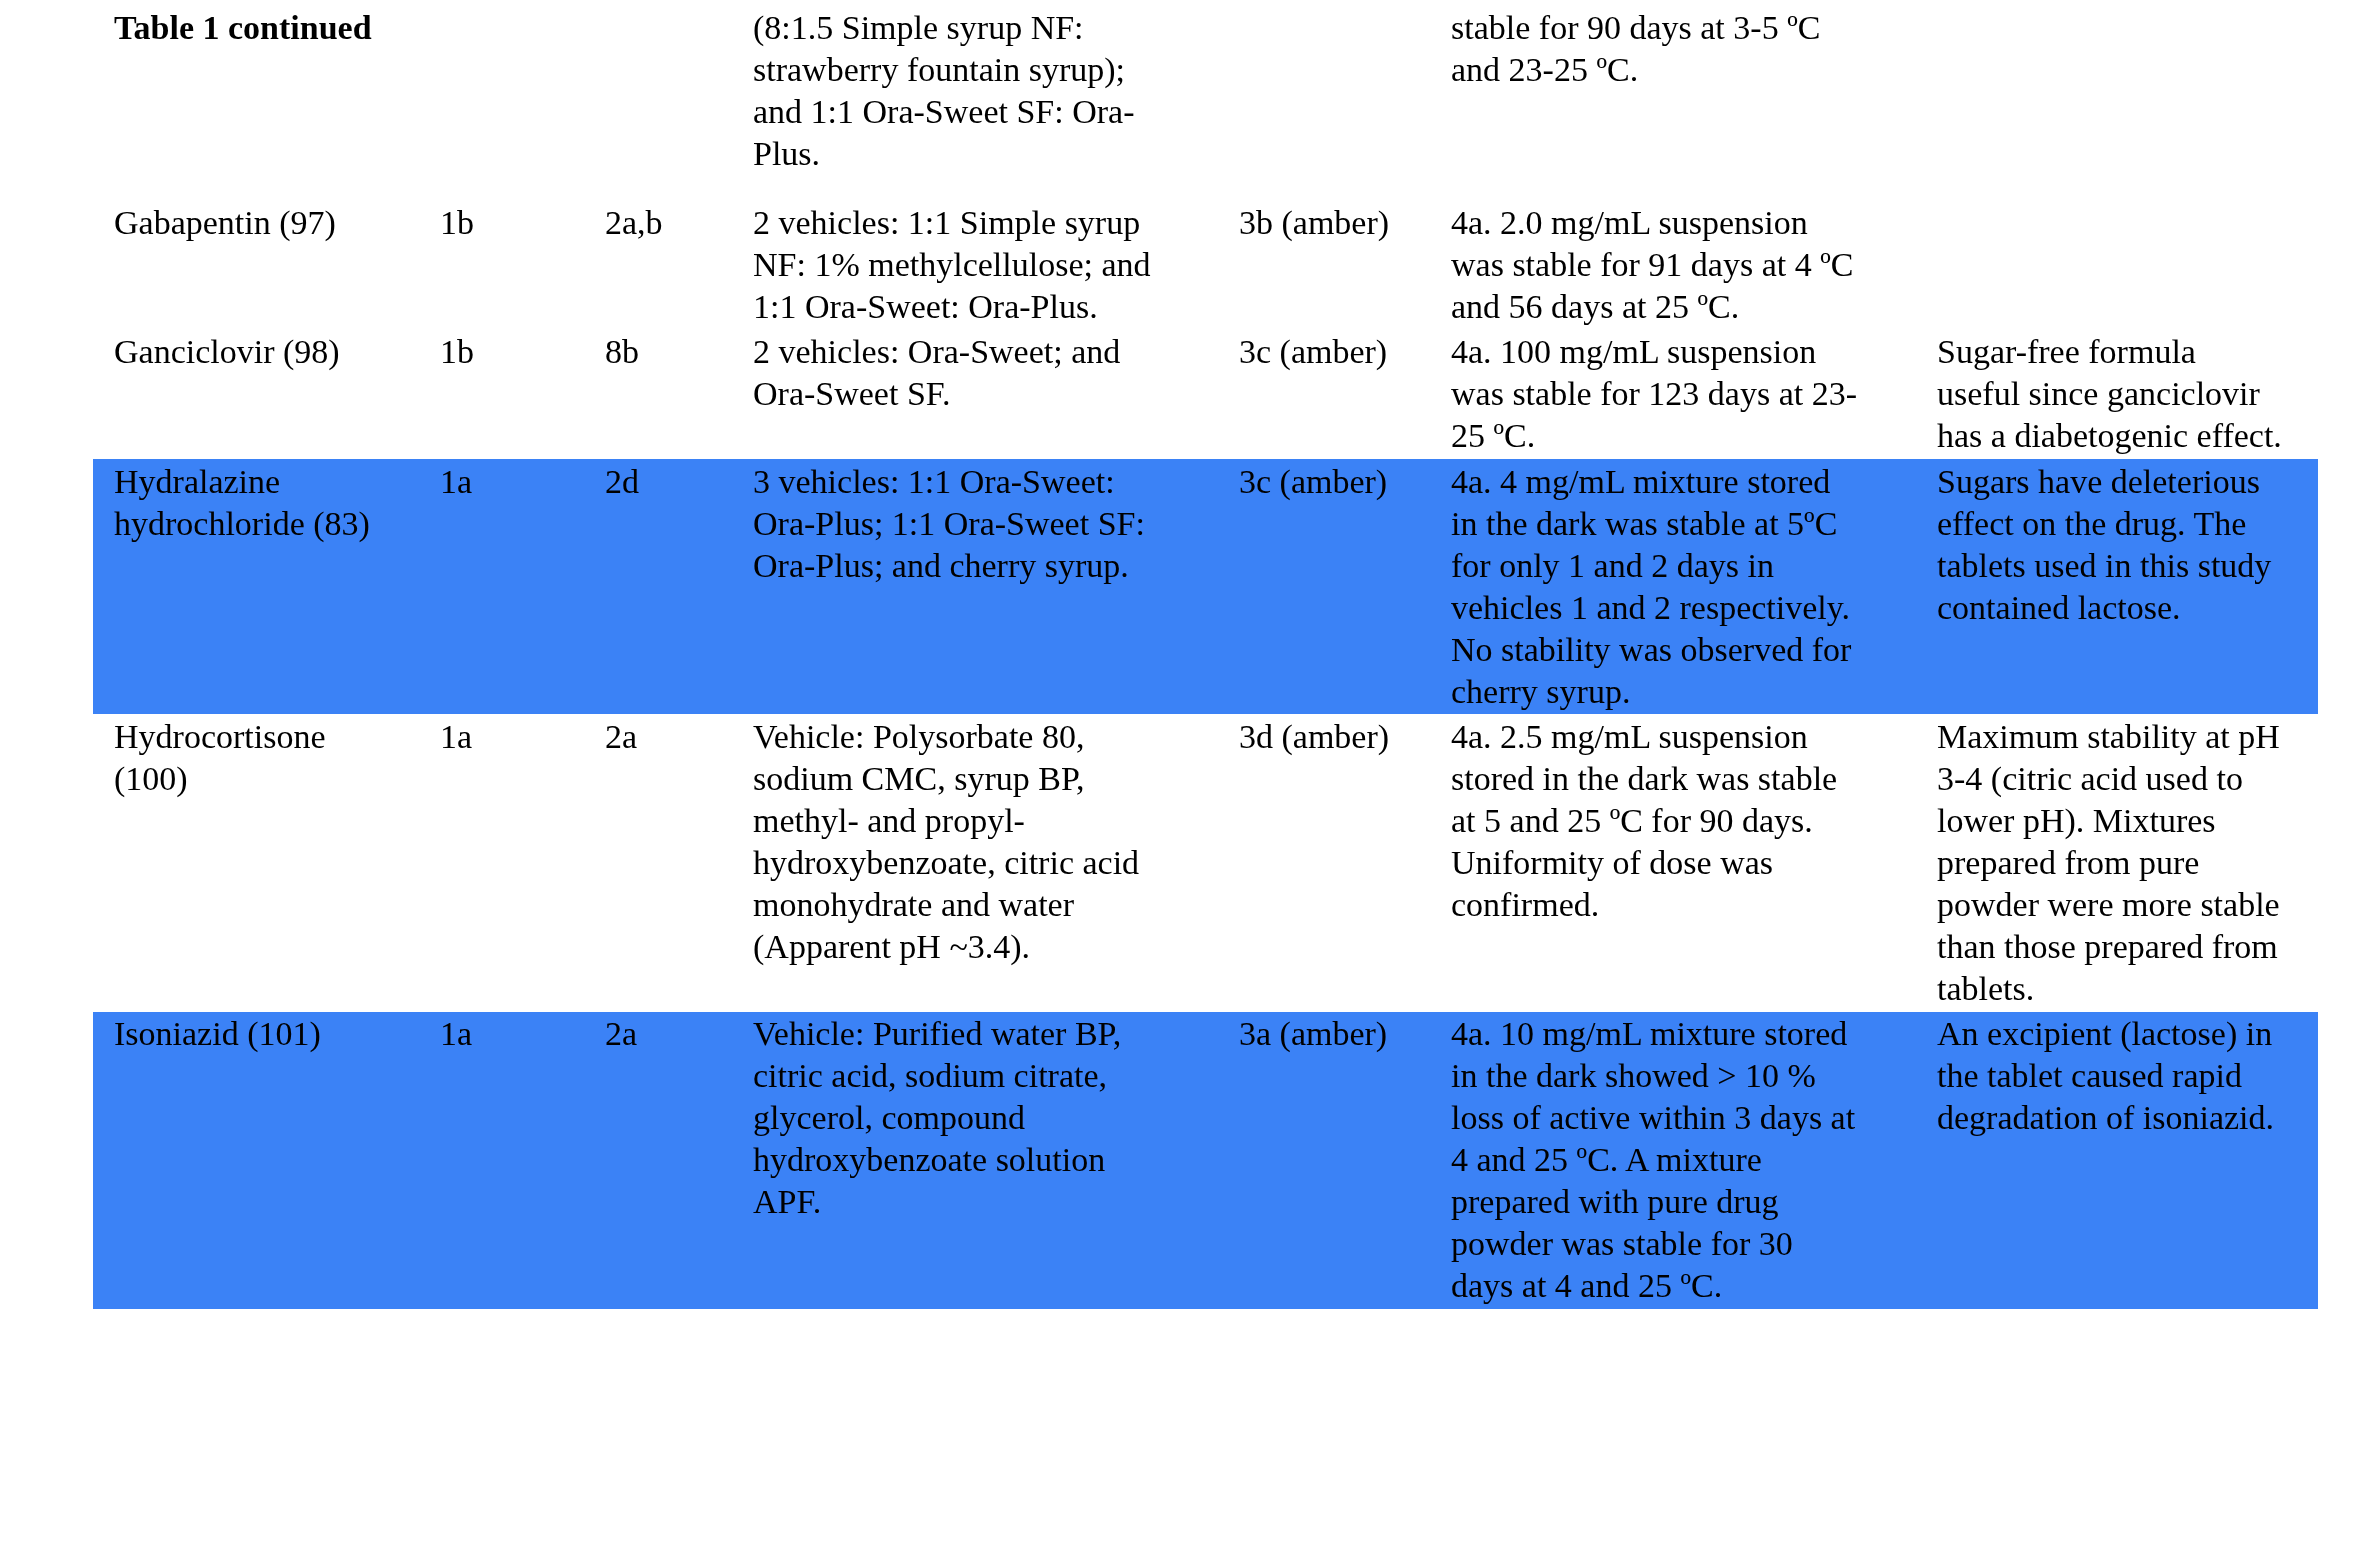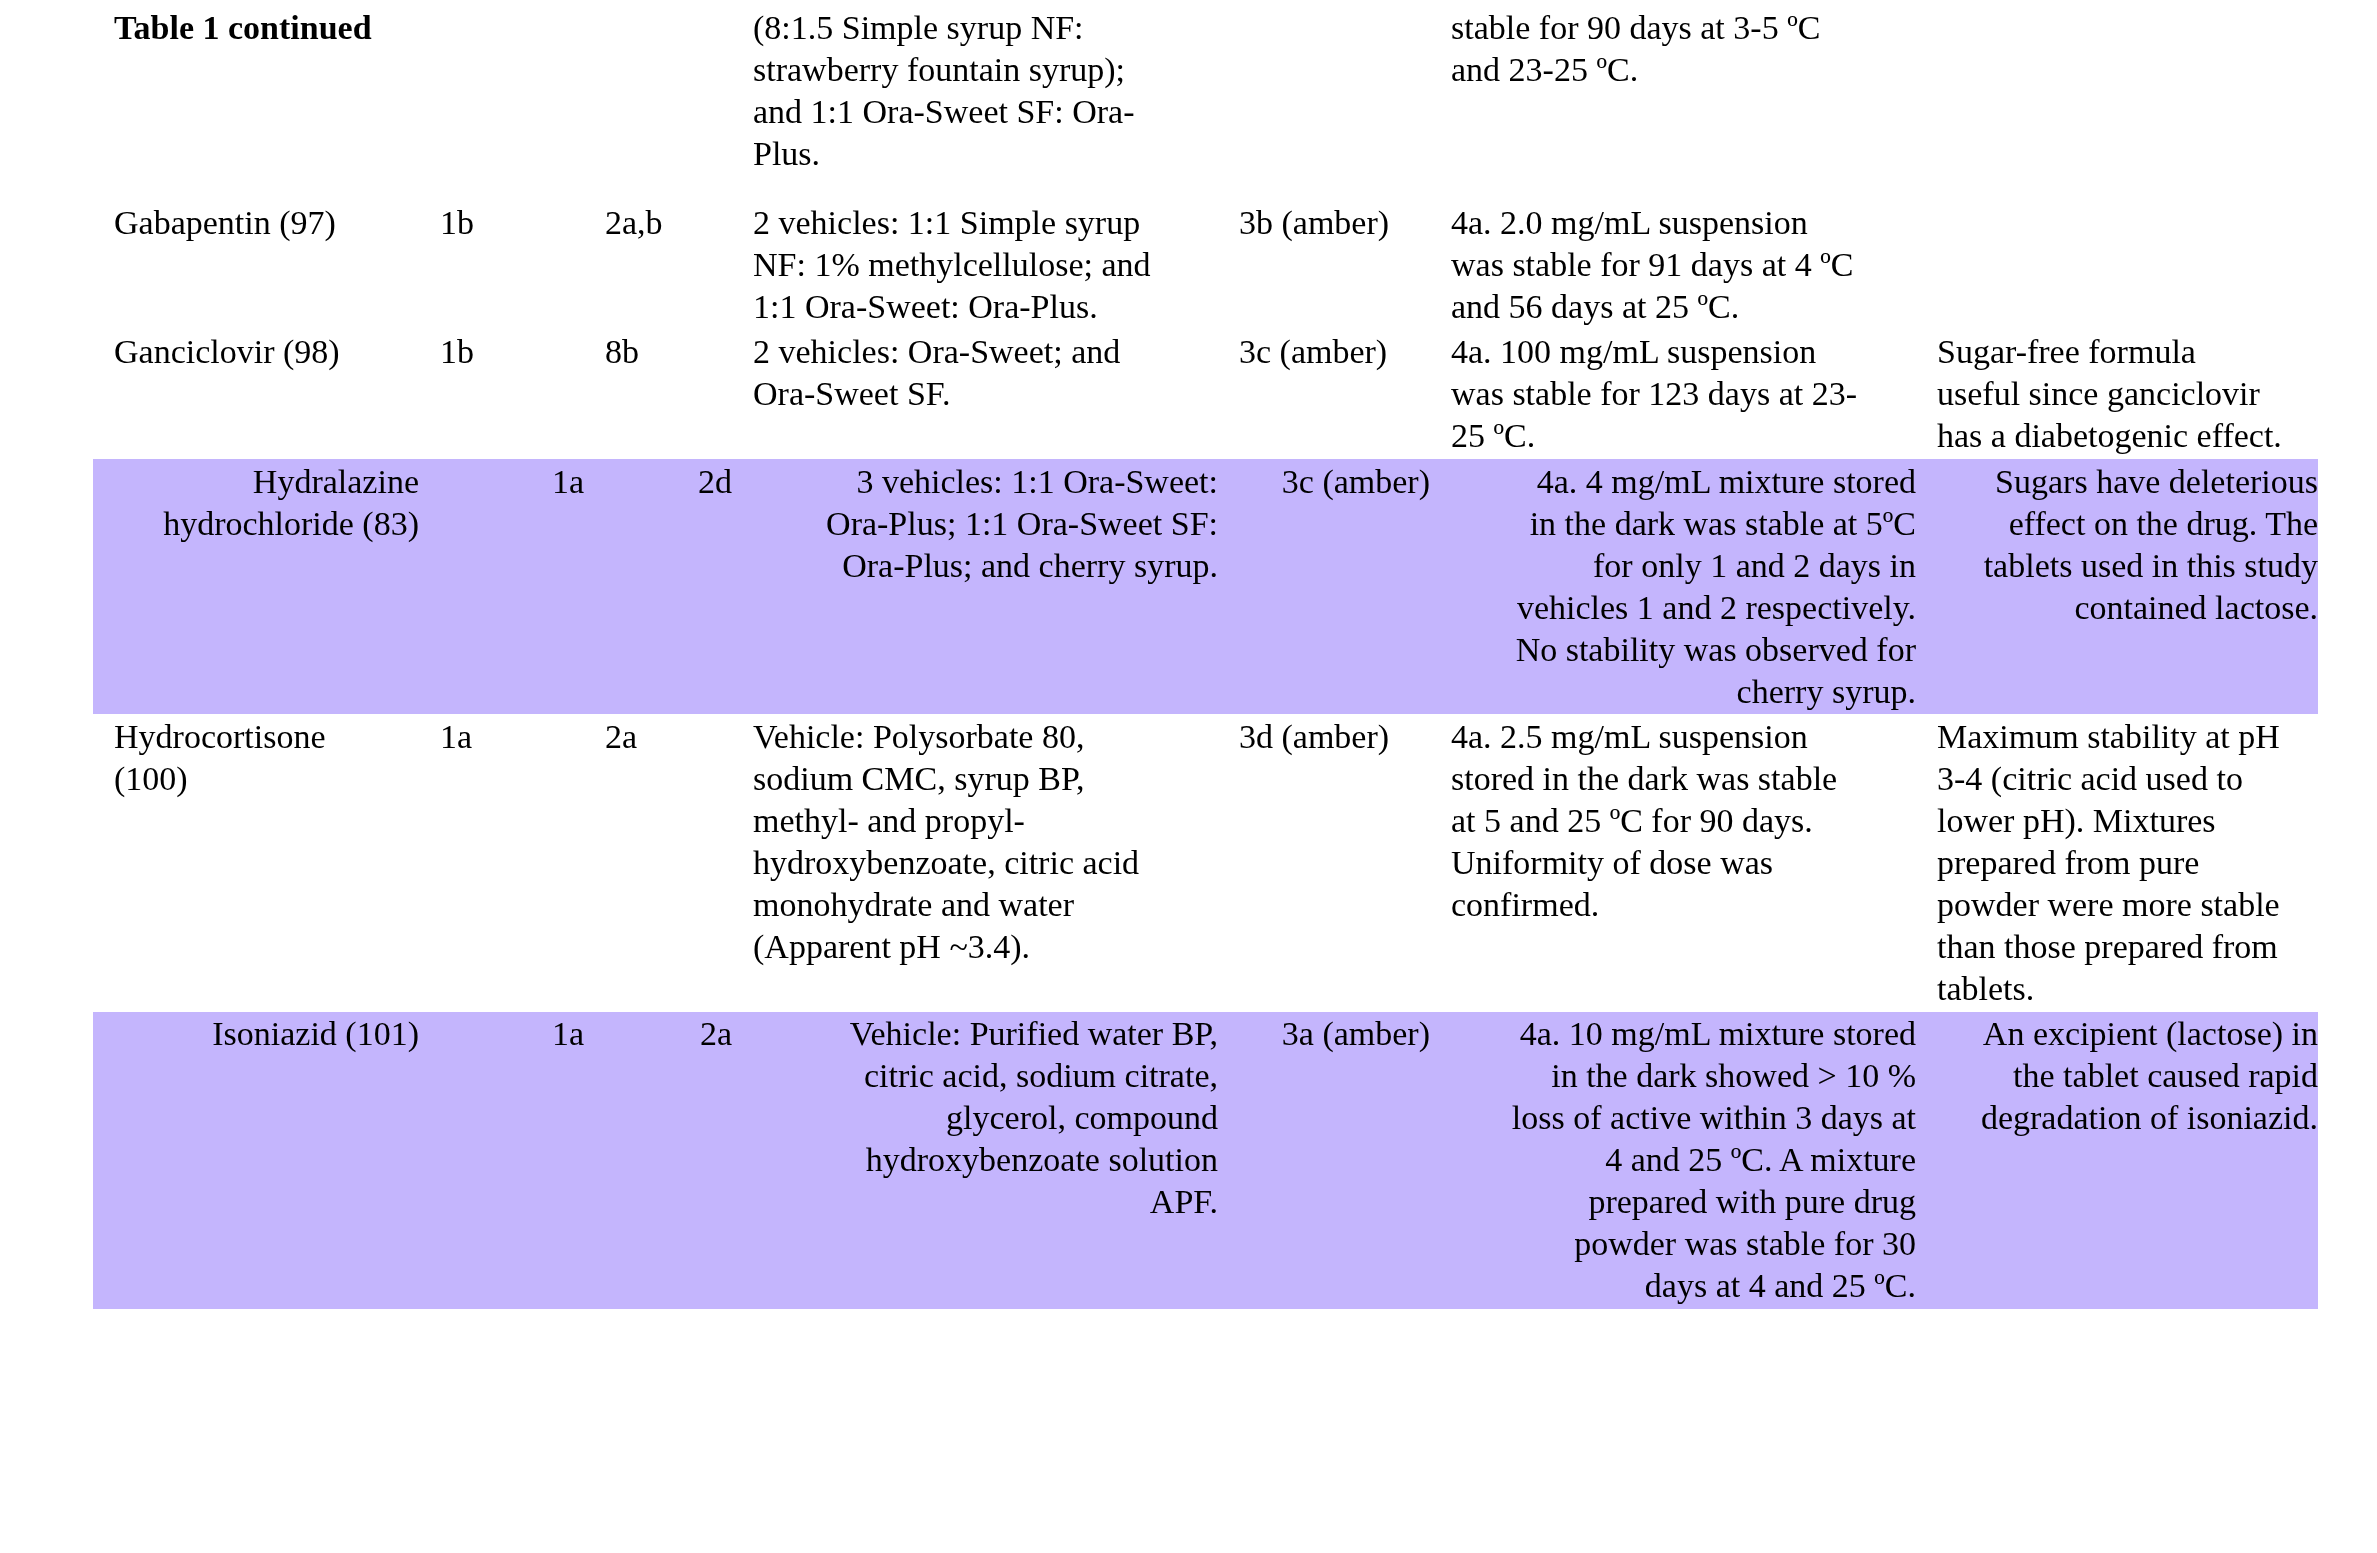--- a/index.html
+++ b/index.html
@@ -35,22 +35,21 @@
     overflow: visible;
   }
   tr.row-lead td {
     padding-bottom: 25.4px;
   }
   td.title-cell {
     font-weight: bold;
     white-space: nowrap;
   }
   tr.shaded {
-    background: #c4b5fd;
-    text-align: right;
+    background: #3b82f6;
   }
 </style>
 </head>
 <body>
 
 <div class="page">
   <table class="stability">
     <colgroup>
       <col style="width:326px">
       <col style="width:165px">

